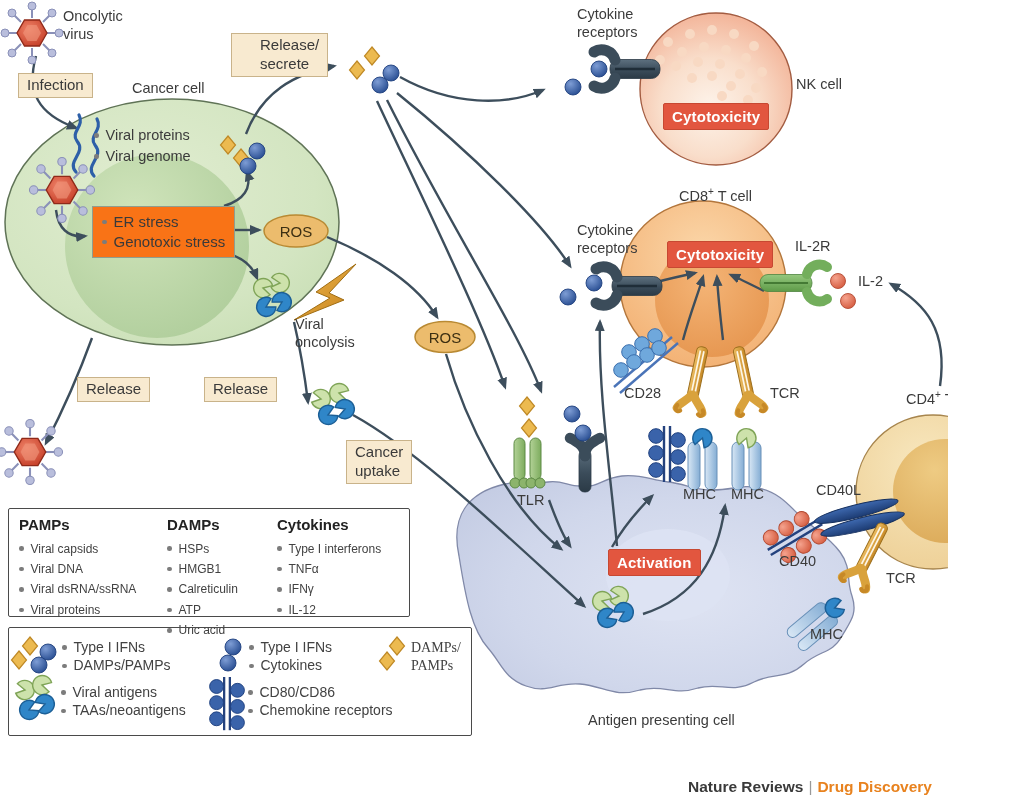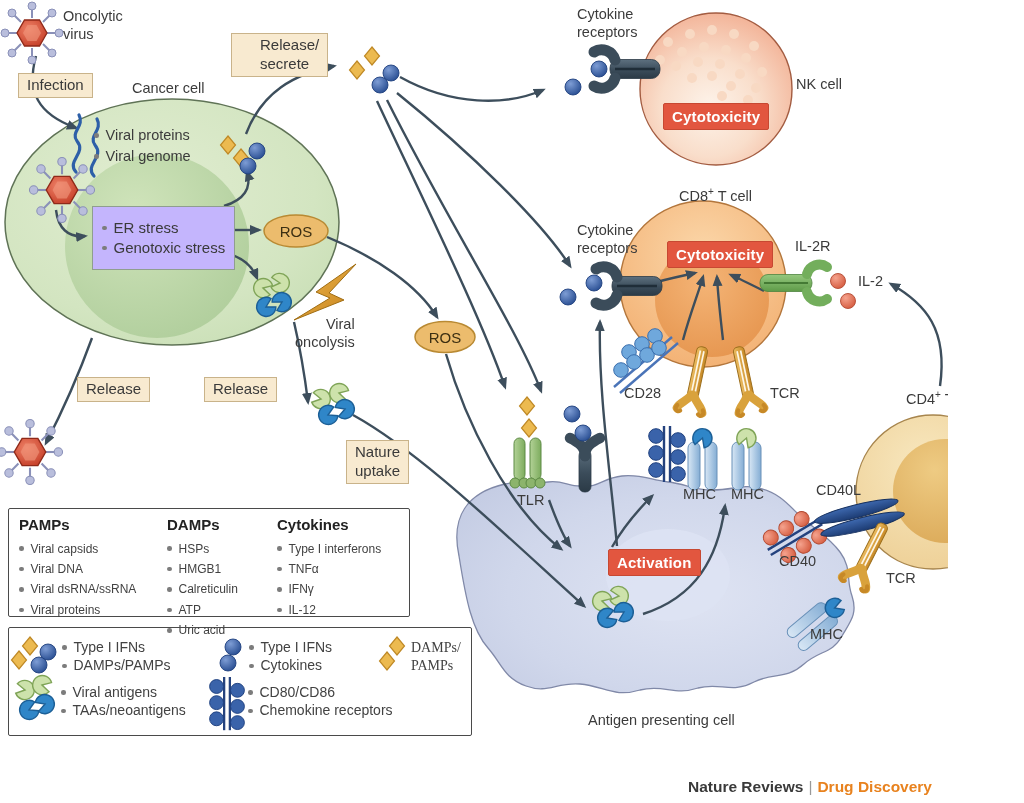--- a/index.html
+++ b/index.html
@@ -5,22 +5,22 @@
   html,body{margin:0;padding:0;background:#fff;}
   #stage{position:relative;width:948px;height:803px;background:#fff;overflow:hidden;
          font-family:"Liberation Sans",sans-serif;}
   #scene{position:absolute;left:0;top:0;z-index:1;}
   .lbl{position:absolute;z-index:2;font:14.5px/1.22 "Liberation Sans",sans-serif;color:#3b3b3b;white-space:nowrap;}
   .beige{position:absolute;z-index:2;background:#f8ead0;border:1.2px solid #c9b38a;
          padding:2px 8px;font:15px/1.25 "Liberation Sans",sans-serif;color:#3a3a3a;white-space:nowrap;}
   .badge{position:absolute;z-index:3;background:#e2563f;border:1px solid #c74832;border-radius:2px;
          color:#fff;font:bold 15px/1 "Liberation Sans",sans-serif;padding:5px 8px;letter-spacing:.2px;white-space:nowrap;}
   .panel{position:absolute;z-index:2;background:#fff;border:1.5px solid #4a4a4a;border-radius:2px;}
-  .stressbox{position:absolute;z-index:2;background:#c4b5fd;border:1.2px solid #8f9e8f;
-         padding:11px 9px;font:15px/1.32 "Liberation Sans",sans-serif;color:#3a3a3a;white-space:nowrap;}
+  .stressbox{position:absolute;z-index:2;background:#f97316;border:1.2px solid #8f9e8f;
+         padding:5px 9px;font:15px/1.32 "Liberation Sans",sans-serif;color:#3a3a3a;white-space:nowrap;}
   .row{display:flex;align-items:center;gap:7px;}
   .dot{width:4.5px;height:4.5px;border-radius:50%;background:#7c7c7c;flex:none;}
   .coltitle{font:bold 15px/1.3 "Liberation Sans",sans-serif;color:#222;margin-bottom:4px;}
   .pcol{position:absolute;top:6px;}
   .pcol .row{height:20.4px;font-size:12px;color:#424242;}
   .leg-line{height:18.5px;font-size:14px;color:#424242;display:flex;align-items:center;gap:7px;}
   sup{font-size:10px;line-height:0;}
   .rostxt{position:absolute;z-index:2;font:15px "Liberation Sans",sans-serif;color:#3c2f12;text-align:center;}
   .footer{position:absolute;z-index:2;top:778px;left:0;right:16px;text-align:right;
           font:bold 15.5px "Liberation Sans",sans-serif;color:#3a3a3a;}
@@ -559,27 +559,27 @@
 <div class="rostxt" style="left:415px;top:329px;width:60px;">ROS</div>
 
 <div class="beige" style="left:231px;top:33px;padding-left:28px;">
   <div>Release/</div>
   <div>secrete</div>
 </div>
 
 <div class="beige" style="left:77px;top:377px;">Release</div>
 <div class="beige" style="left:204px;top:377px;">Release</div>
 
-<div class="lbl" style="left:295px;top:316px;text-align:right;">
+<div class="lbl" style="left:295px;top:316px;">
   <div>Viral</div>
   <div>oncolysis</div>
 </div>
 
 <div class="beige" style="left:346px;top:440px;">
-  <div>Nature</div>
+  <div>Cancer</div>
   <div>uptake</div>
 </div>
 
 <div class="lbl" style="left:577px;top:6px;">
   <div>Cytokine</div>
   <div>receptors</div>
 </div>
 <div class="lbl" style="left:796px;top:76px;">NK cell</div>
 <div class="badge" style="left:663px;top:103px;">Cytotoxicity</div>
 

